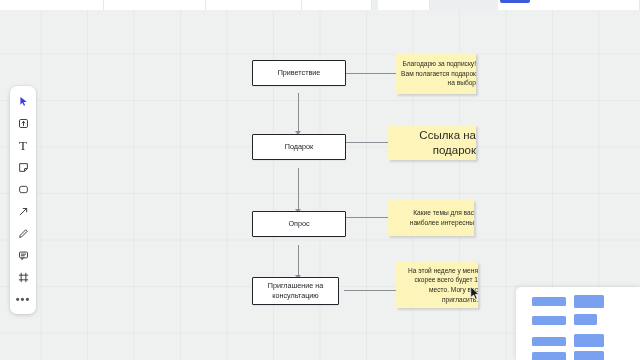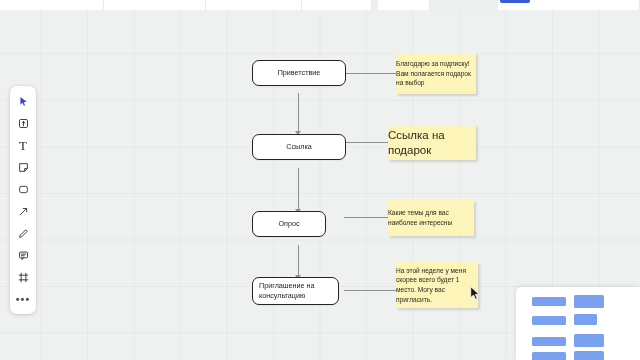--- a/index.html
+++ b/index.html
@@ -78,36 +78,37 @@
   .tool .tletter {
     font-family: "Liberation Serif", serif;
     font-size: 13px; line-height: 13px; color: #2b2b33;
   }
 
   
   .node {
     position: absolute;
     background: #ffffff;
     border: 1.6px solid #23232b;
-    border-radius: 7px;
+    border-radius: 1px;
     display: flex; align-items: center; justify-content: center;
+    text-align: center;
     color: #1d1d24;
     font-size: 7.2px;
     line-height: 1.35;
     padding: 2px 6px;
     box-shadow: 0 1px 1px rgba(0,0,0,0.05);
     z-index: 12;
   }
 
   
   .sticky {
     position: absolute;
     background: #fcf4b8;
     color: #2b2b20;
-    text-align: left;
+    text-align: right;
     display: flex; align-items: center; justify-content: center;
     padding: 3px 0;
     box-shadow: 1.5px 1.5px 2px rgba(0,0,0,0.13);
     font-size: 6.6px;
     line-height: 1.45;
     z-index: 12;
   }
   .sticky.big { font-size: 11.5px; line-height: 1.3; }
 
   
@@ -176,24 +177,24 @@
     <div class="conn conn-h" style="left:344px;top:63px;width:52px;"></div>
     <div class="conn conn-h" style="left:344px;top:132px;width:44px;"></div>
     <div class="conn conn-h" style="left:344px;top:207px;width:44px;"></div>
     <div class="conn conn-h" style="left:344px;top:280px;width:52px;"></div>
 
     <div class="node" style="left:252px;top:50px;width:94px;height:26px;">
       <span>Приветствие</span>
     </div>
 
     <div class="node" style="left:252px;top:124px;width:94px;height:26px;">
-      <span>Ссылка</span>
-    </div>
-
-    <div class="node" style="left:252px;top:201px;width:74px;height:26px;">
+      <span>Подарок</span>
+    </div>
+
+    <div class="node" style="left:252px;top:201px;width:94px;height:26px;">
       <span>Опрос</span>
     </div>
 
     <div class="node" style="left:252px;top:267px;width:87px;height:28px;">
       <span>Приглашение на консультацию</span>
     </div>
 
     <div class="sticky" style="left:396px;top:43px;width:80px;height:41px;">
       <span>Благодарю за подписку! Вам полагается подарок на выбор</span>
     </div>

